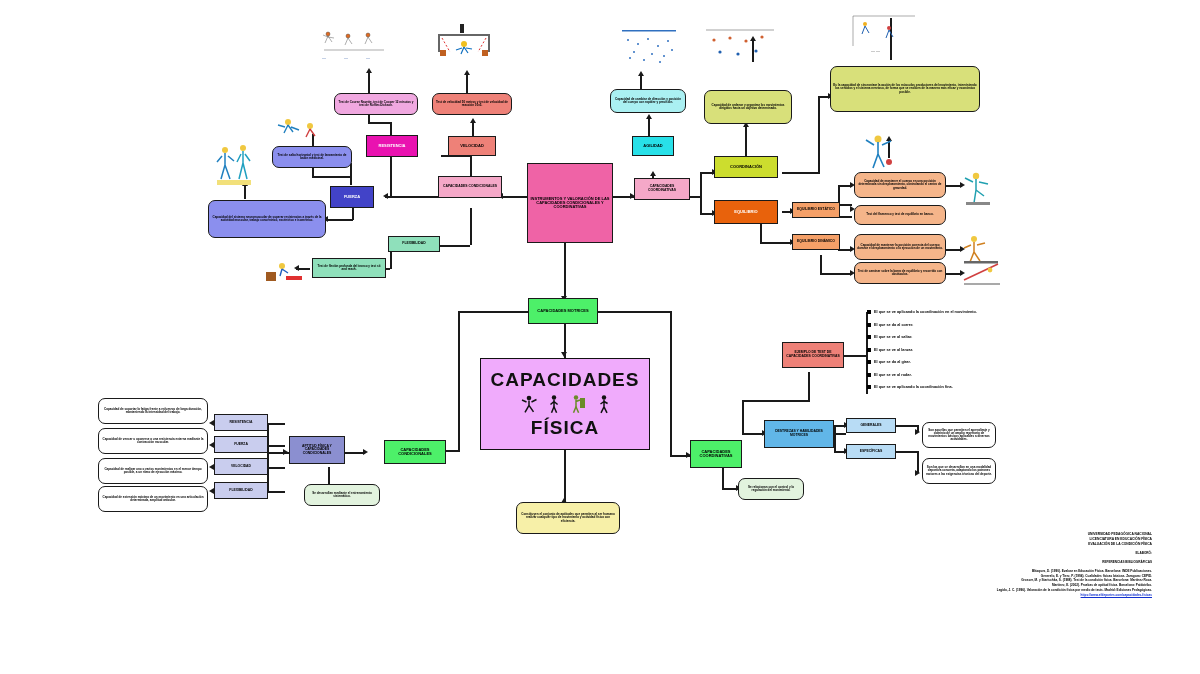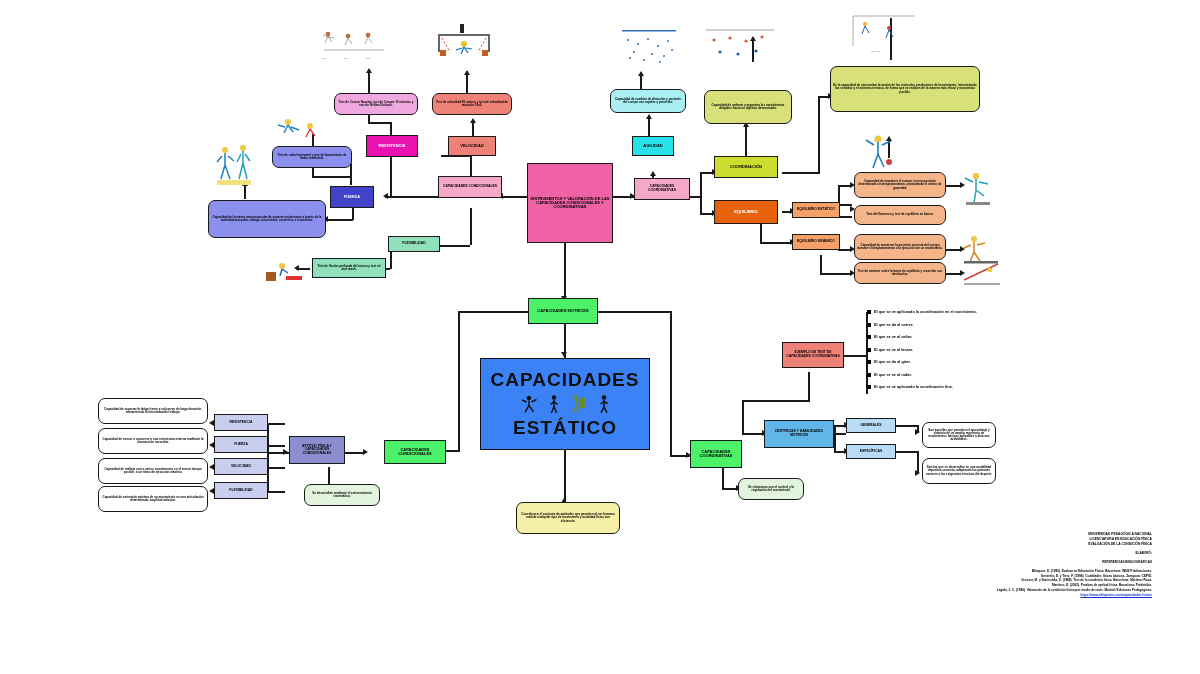--- a/index.html
+++ b/index.html
@@ -56,21 +56,21 @@
     border-left:3px solid transparent;border-right:3px solid transparent;
     border-bottom:5px solid #1a1a1a;border-top:0;
   }
 
   
   .clip{position:absolute;z-index:4;}
 
   
   #hero{
     position:absolute;left:480px;top:358px;width:168px;height:90px;
-    background:#3b82f6;border:1px solid #111;
+    background:#f0abfc;border:1px solid #111;
     display:flex;flex-direction:column;align-items:center;justify-content:center;
     z-index:6;
   }
   #hero .hl{font-weight:bold;color:#111;font-size:19px;letter-spacing:1px;}
   #hero .figs{display:flex;gap:11px;align-items:flex-end;margin:3px 0;height:20px;}
 
   
   #bullets{position:absolute;left:866px;top:306px;width:175px;z-index:5;}
   #bullets .bi{
     position:relative;font-size:3.8px;font-weight:bold;color:#000;
@@ -399,21 +399,21 @@
       <svg width="16" height="20" viewBox="0 0 16 20">
         <circle cx="5" cy="3.5" r="2.2" fill="#6a8c28"></circle>
         <path d="M5 5.8 v7 M5 12.8 l-2.5 6 M5 12.8 l2.6 6 M5 7.5 l4 -1.5" stroke="#6a8c28" stroke-width="1.5" fill="none"></path>
         <rect x="9" y="4" width="5" height="10" fill="#6a8c28"></rect>
       </svg>
       <svg width="12" height="20" viewBox="0 0 12 20">
         <circle cx="6" cy="3.5" r="2.2" fill="#111"></circle>
         <path d="M6 5.8 v7 M6 12.8 l-3 6 M6 12.8 l3 6 M6 7.5 l-3.5 2.5 M6 7.5 l3.6 2" stroke="#111" stroke-width="1.5" fill="none"></path>
       </svg>
     </div>
-    <div class="hl">ESTÁTICO</div>
+    <div class="hl">FÍSICA</div>
   </div>
 
   <div class="node t3" style="left:527px;top:163px;width:86px;height:80px;background:#ef63a6;">
     <span>INSTRUMENTOS Y VALORACIÓN DE LAS CAPACIDADES CONDICIONALES Y COORDINATIVAS</span>
   </div>
 
   <div class="node t3" style="left:528px;top:298px;width:70px;height:26px;background:#4df069;">
     <span>CAPACIDADES MOTRICES</span>
   </div>
 

